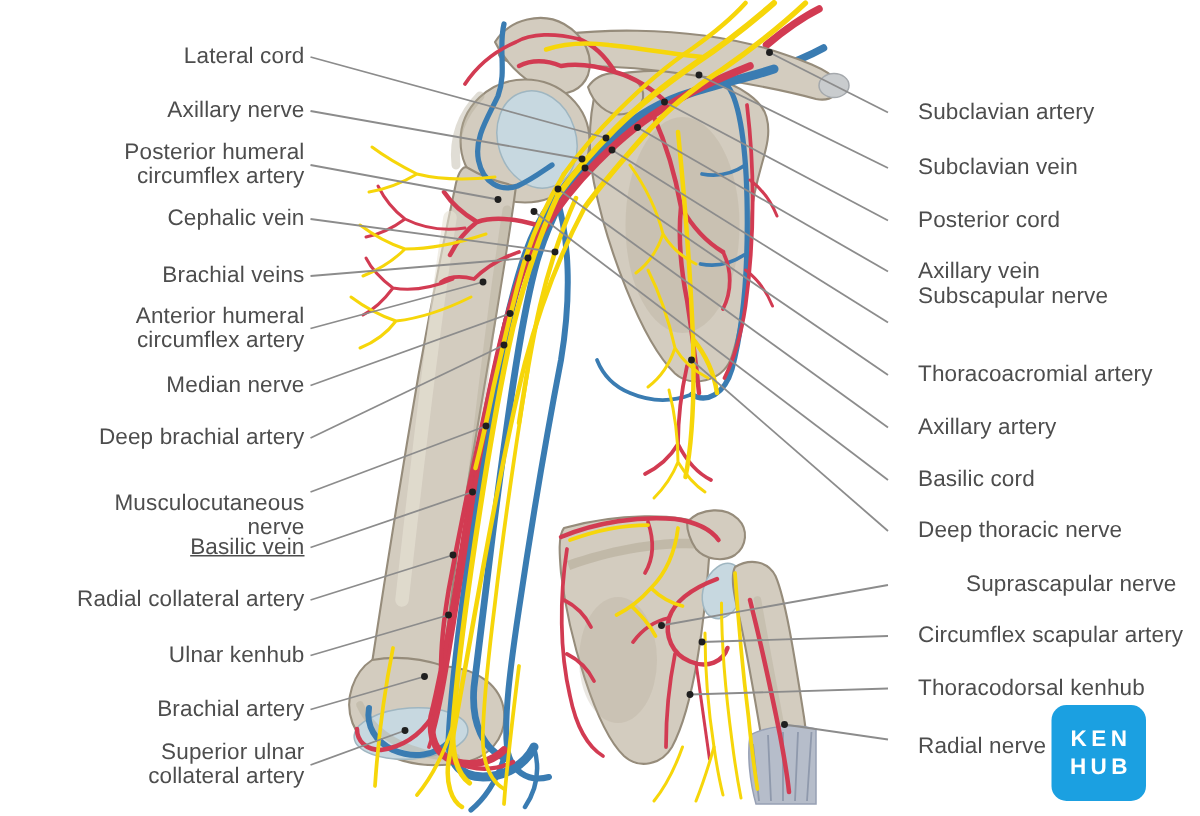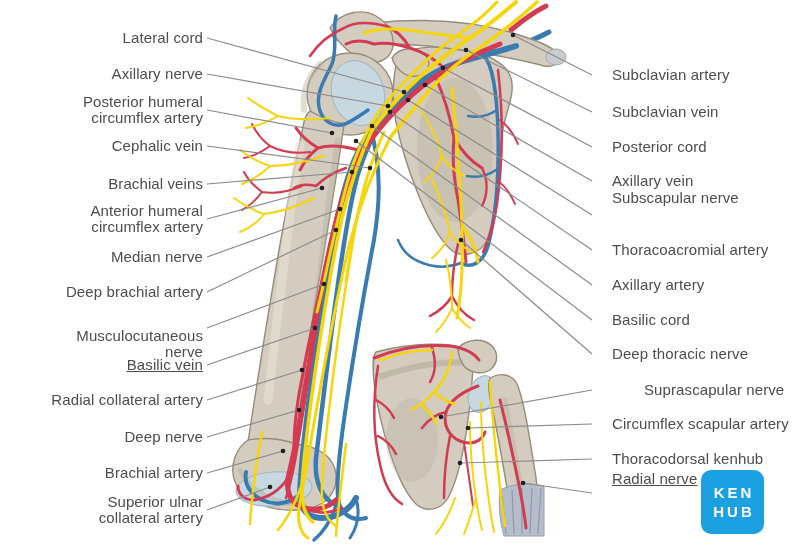--- a/index.html
+++ b/index.html
@@ -220,37 +220,37 @@
 circumflex artery</div>
       <div class="label left" style="top: 146px; right: 597px;">Cephalic vein</div>
       <div class="label left" style="top: 184px; right: 597px;">Brachial veins</div>
       <div class="label left" style="top: 219px; right: 597px;">Anterior humeral
 circumflex artery</div>
       <div class="label left" style="top: 257px; right: 597px;">Median nerve</div>
       <div class="label left" style="top: 292px; right: 597px;">Deep brachial artery</div>
       <div class="label left" style="top: 344px; right: 597px; margin-left: 36px;">Musculocutaneous nerve</div>
       <div class="label left" style="top: 365px; right: 597px; text-decoration: underline;">Basilic vein</div>
       <div class="label left" style="top: 400px; right: 597px;">Radial collateral artery</div>
-      <div class="label left" style="top: 437px; right: 597px;">Deep nerve</div>
+      <div class="label left" style="top: 437px; right: 597px;">Ulnar kenhub</div>
       <div class="label left" style="top: 473px; right: 597px;">Brachial artery</div>
       <div class="label left" style="top: 510px; right: 597px;">Superior ulnar
 collateral artery</div>
       <div class="label right" style="top: 75px; left: 598px;">Subclavian artery</div>
       <div class="label right" style="top: 112px; left: 598px;">Subclavian vein</div>
       <div class="label right" style="top: 147px; left: 598px;">Posterior cord</div>
       <div class="label right" style="top: 181px; left: 598px;">Axillary vein</div>
       <div class="label right" style="top: 198px; left: 598px;">Subscapular nerve</div>
       <div class="label right" style="top: 250px; left: 598px;">Thoracoacromial artery</div>
       <div class="label right" style="top: 285px; left: 598px;">Axillary artery</div>
       <div class="label right" style="top: 320px; left: 598px;">Basilic cord</div>
       <div class="label right" style="top: 354px; left: 598px;">Deep thoracic nerve</div>
       <div class="label right" style="top: 390px; left: 598px; margin-left: 32px;">Suprascapular nerve</div>
       <div class="label right" style="top: 424px; left: 598px;">Circumflex scapular artery</div>
       <div class="label right" style="top: 459px; left: 598px;">Thoracodorsal kenhub</div>
-      <div class="label right" style="top: 479px; left: 598px; text-decoration: underline;">Radial nerve</div>
+      <div class="label right" style="top: 498px; left: 598px;">Radial nerve</div>
     </div>
 
 
   <div class="logo">
     <span>KEN</span>
     <span>HUB</span>
   </div>
 </div>
 
 </body></html>

